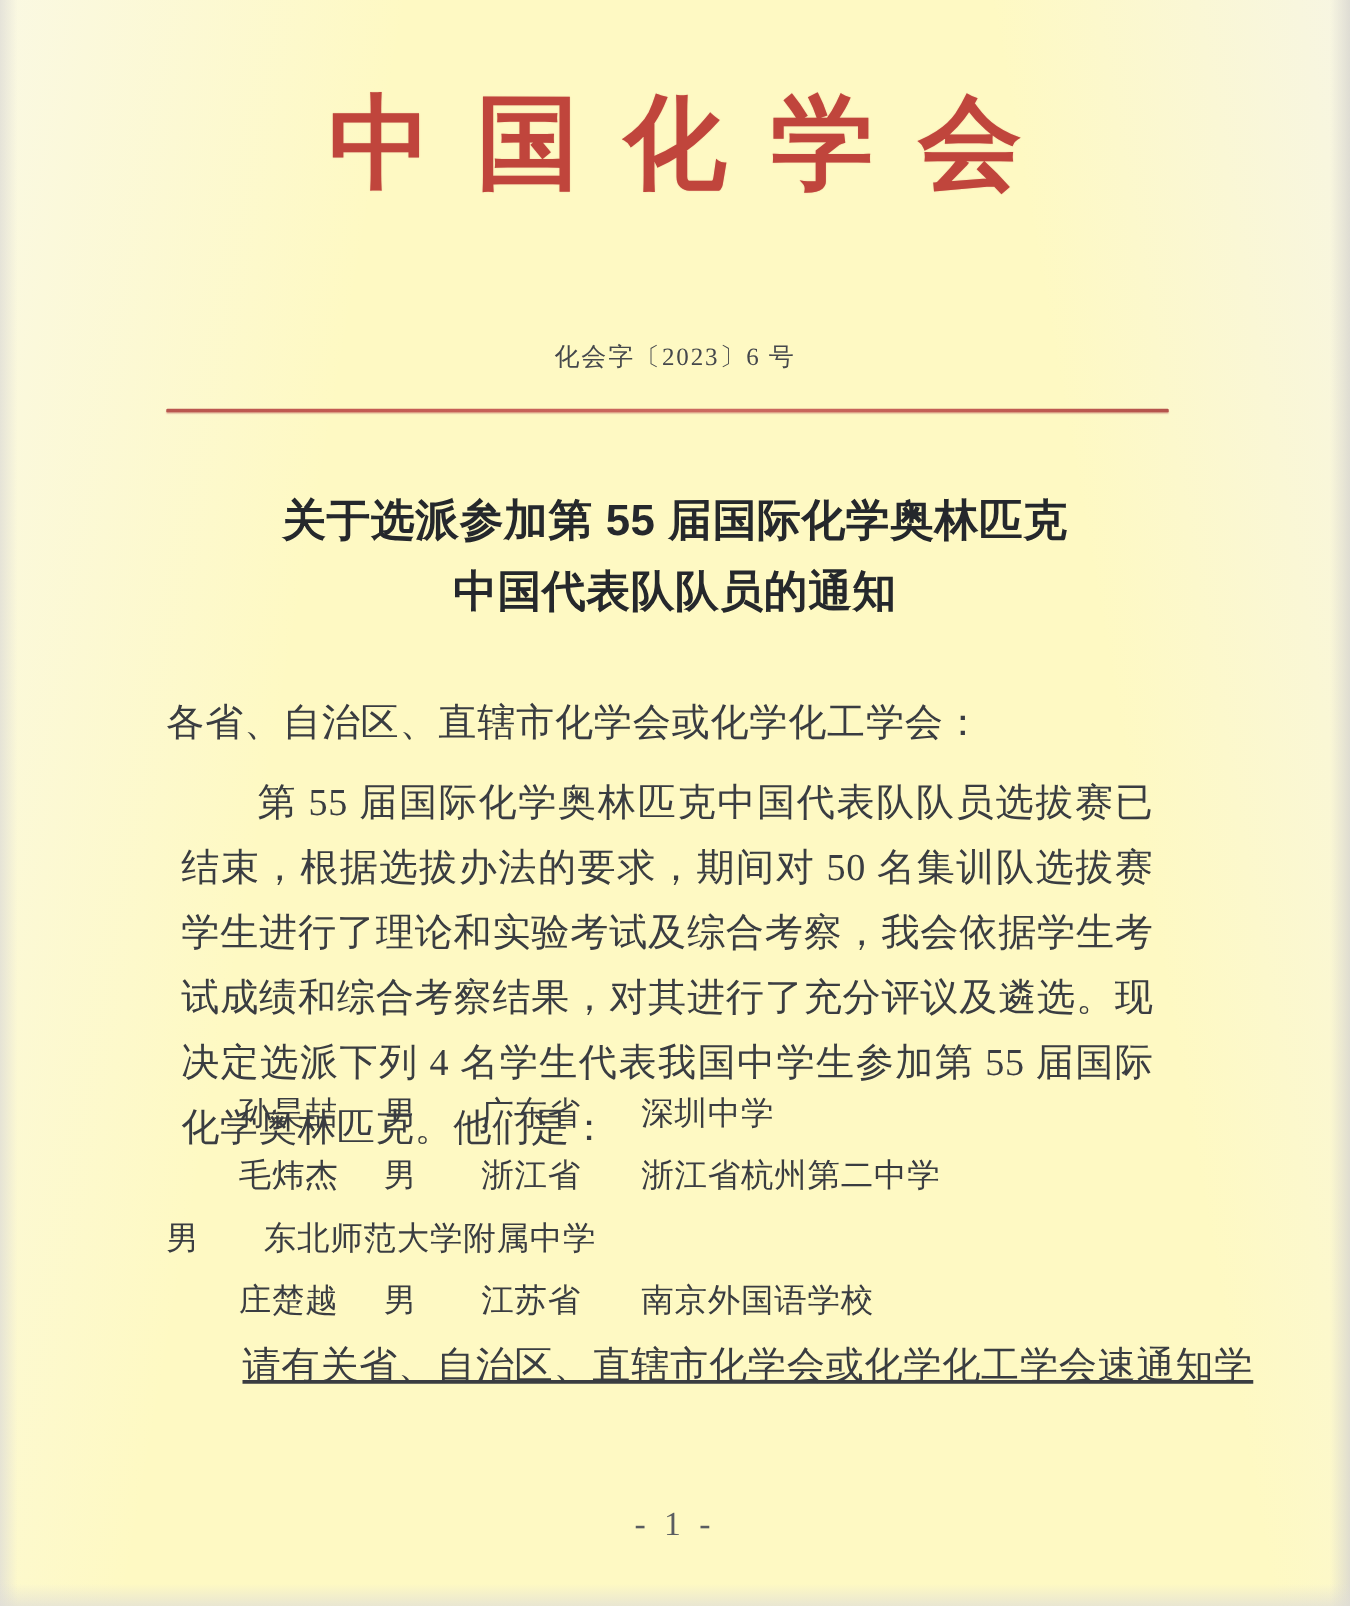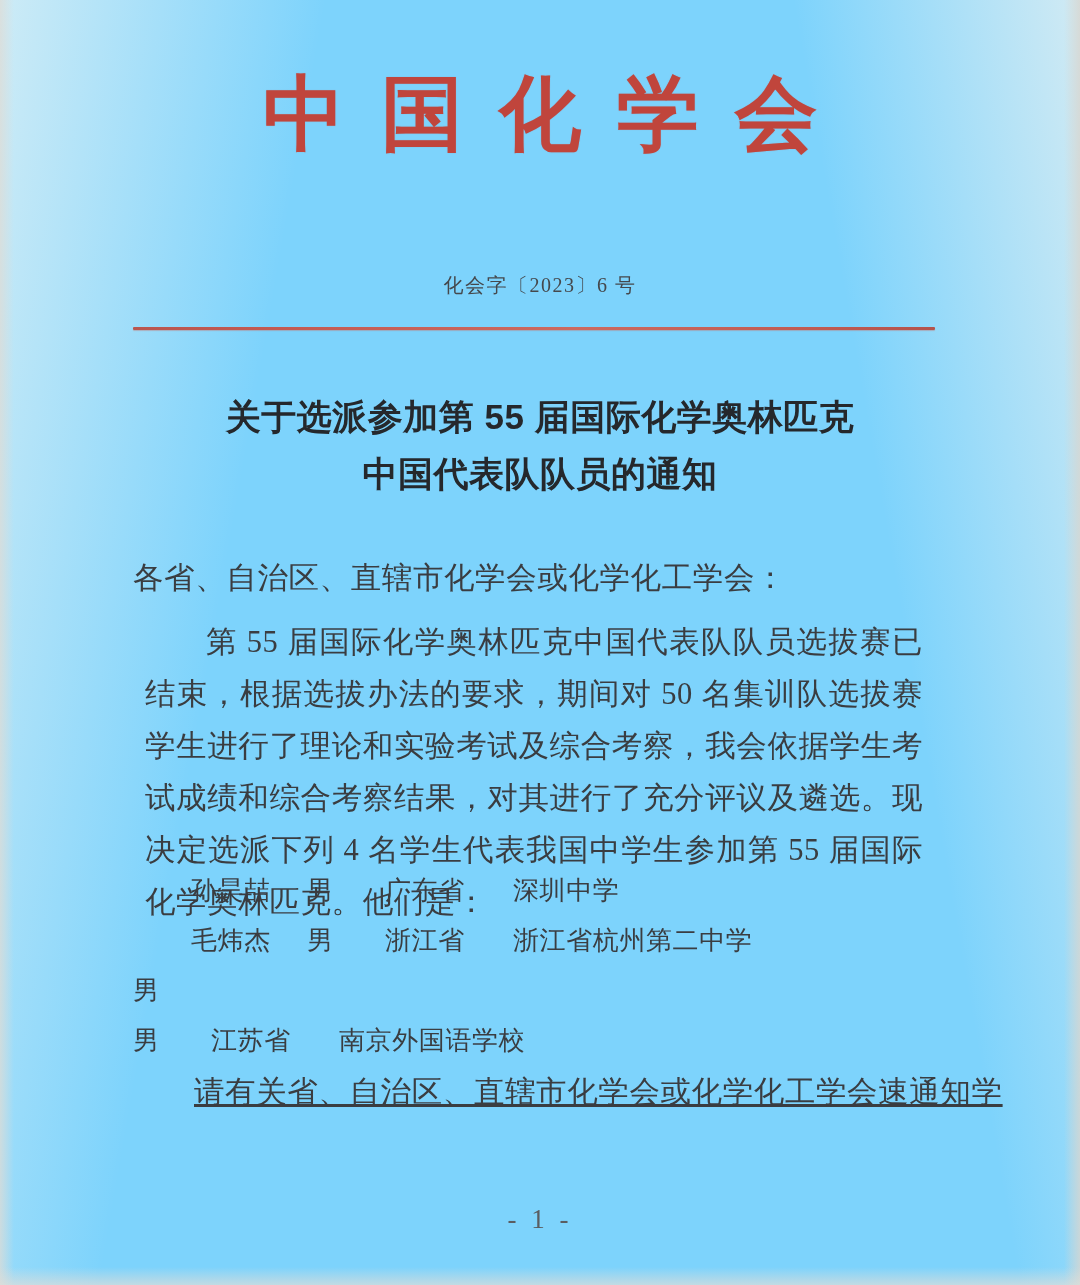--- a/index.html
+++ b/index.html
@@ -7,21 +7,21 @@
     margin: 0;
     padding: 0;
     background: #ffffff;
   }
 
   .page {
     position: relative;
     width: 1080px;
     height: 1285px;
     margin: 0 auto;
-    background: #7dd3fc;
+    background: #fef9c3;
     overflow: hidden;
     font-family: "Liberation Serif", "DejaVu Serif", serif;
     -webkit-font-smoothing: antialiased;
   }
 
   
   .paper-texture {
     position: absolute;
     inset: 0;
     pointer-events: none;
@@ -227,22 +227,24 @@
         <span class="cell-school">深圳中学</span>
       </div>
       <div class="roster-row">
         <span class="cell-name">毛炜杰</span>
         <span class="cell-gender">男</span>
         <span class="cell-prov">浙江省</span>
         <span class="cell-school">浙江省杭州第二中学</span>
       </div>
       <div class="roster-row">
         <span class="cell-gender">男</span>
-      </div>
-      <div class="roster-row">
+        <span class="cell-school">东北师范大学附属中学</span>
+      </div>
+      <div class="roster-row">
+        <span class="cell-name">庄楚越</span>
         <span class="cell-gender">男</span>
         <span class="cell-prov">江苏省</span>
         <span class="cell-school">南京外国语学校</span>
       </div>
     </div>
 
     <div class="closing-block">
       <p>请有关省、自治区、直辖市化学会或化学化工学会速通知学</p>
     </div>
 

